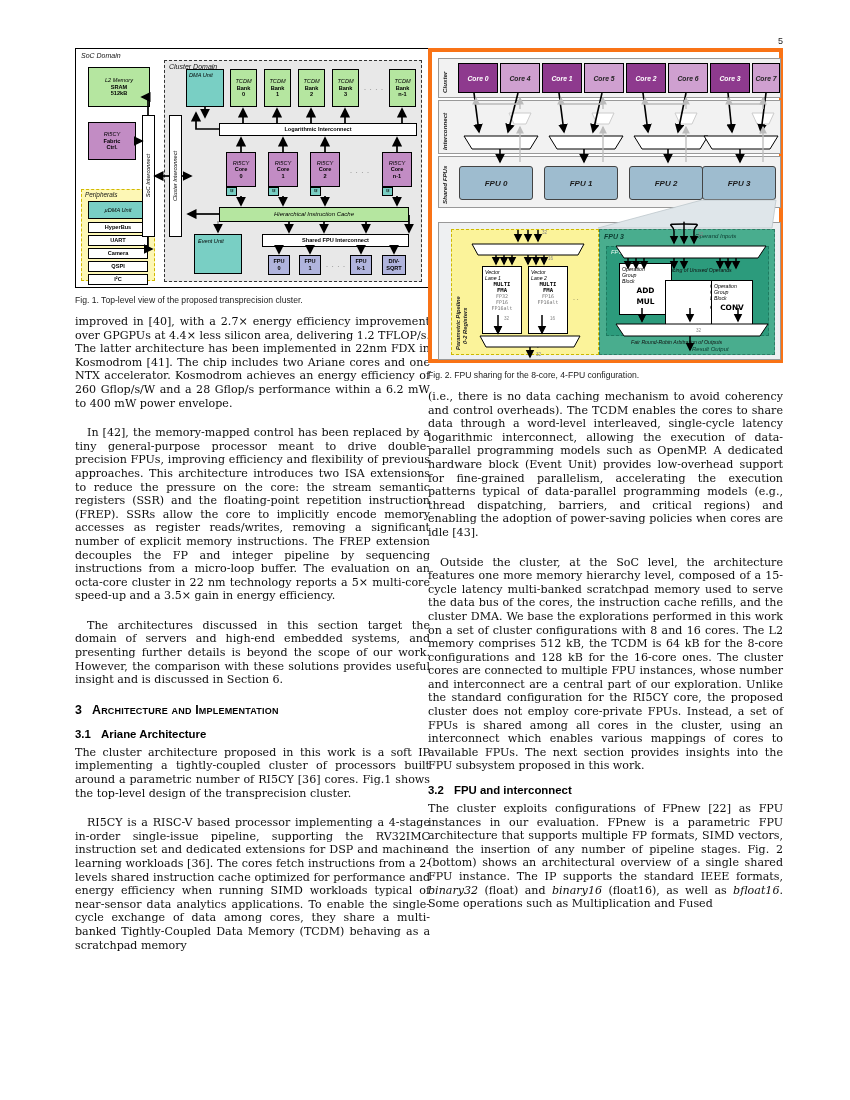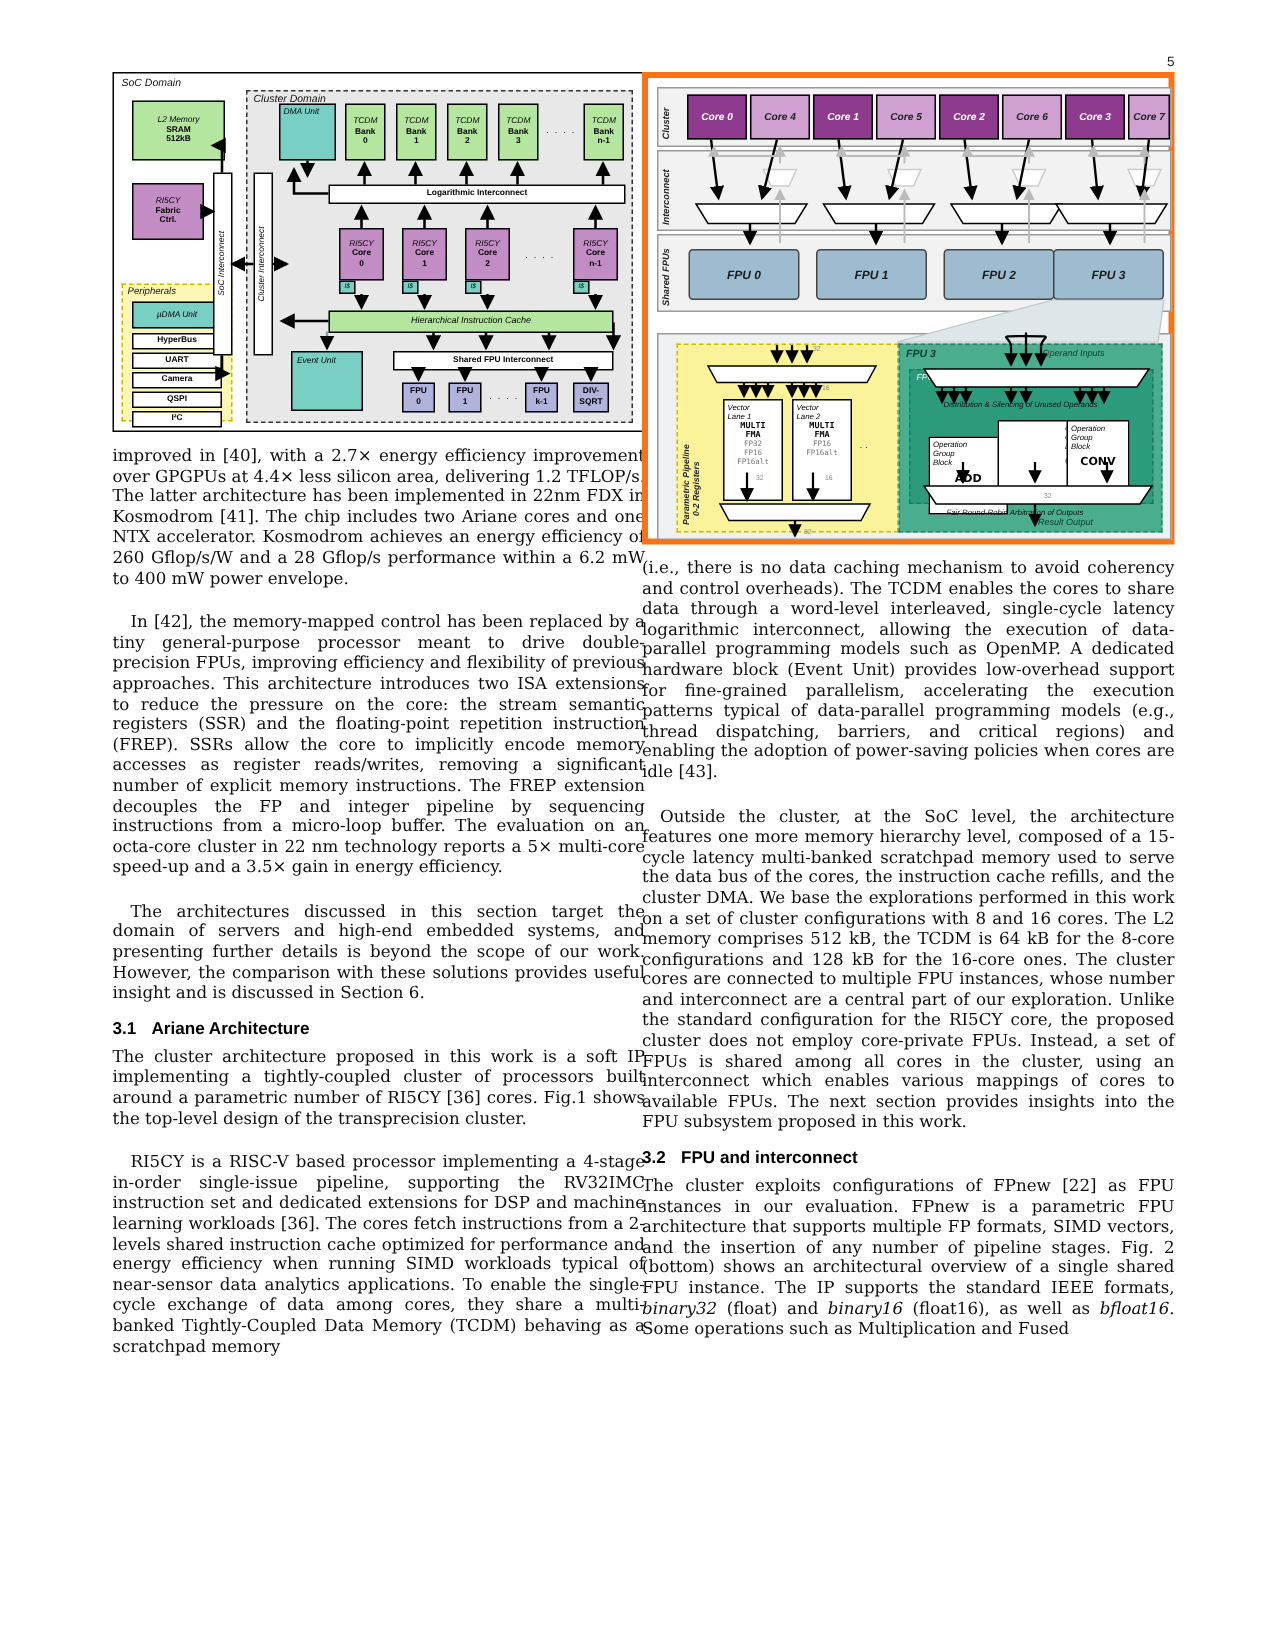--- a/index.html
+++ b/index.html
@@ -341,26 +341,30 @@
           <path d="M234,198 L234,204"></path>
           <path d="M285,198 L285,204"></path>
           <path d="M318,198 L318,204"></path>
           <path d="M333,166 L333,183"></path>
         </g>
         <g stroke="#999" stroke-width="1.6" fill="none" marker-end="url(#a1)">
           <path d="M142,172 L142,183"></path>
         </g>
       </svg>
     </div>
+    <div class="caption">Fig. 1. Top-level view of the proposed transprecision cluster.</div>
 
     <div style="height:9px;"></div>
     <p class="body">improved in [40], with a 2.7× energy efficiency improvement over GPGPUs at 4.4× less silicon area, delivering 1.2 TFLOP/s. The latter architecture has been implemented in 22nm FDX in Kosmodrom [41]. The chip includes two Ariane cores and one NTX accelerator. Kosmodrom achieves an energy efficiency of 260 Gflop/s/W and a 28 Gflop/s performance within a 6.2 mW to 400 mW power envelope.</p>
     <p class="body indent">In [42], the memory-mapped control has been replaced by a tiny general-purpose processor meant to drive double-precision FPUs, improving efficiency and flexibility of previous approaches. This architecture introduces two ISA extensions to reduce the pressure on the core: the stream semantic registers (SSR) and the floating-point repetition instruction (FREP). SSRs allow the core to implicitly encode memory accesses as register reads/writes, removing a significant number of explicit memory instructions. The FREP extension decouples the FP and integer pipeline by sequencing instructions from a micro-loop buffer. The evaluation on an octa-core cluster in 22 nm technology reports a 5× multi-core speed-up and a 3.5× gain in energy efficiency.</p>
     <p class="body indent">The architectures discussed in this section target the domain of servers and high-end embedded systems, and presenting further details is beyond the scope of our work. However, the comparison with these solutions provides useful insight and is discussed in Section 6.</p>
 
+    <h2 class="sec">
+      <span class="num">3</span><span class="smallcaps">Architecture and Implementation</span>
+    </h2>
 
     <h3 class="sub">
       <span class="num">3.1</span><span>Ariane Architecture</span>
     </h3>
 
     <p class="body">The cluster architecture proposed in this work is a soft IP implementing a tightly-coupled cluster of processors built around a parametric number of RI5CY [36] cores. Fig.1 shows the top-level design of the transprecision cluster.</p>
     <p class="body indent">RI5CY is a RISC-V based processor implementing a 4-stage in-order single-issue pipeline, supporting the RV32IMC instruction set and dedicated extensions for DSP and machine learning workloads [36]. The cores fetch instructions from a 2-levels shared instruction cache optimized for performance and energy efficiency when running SIMD workloads typical of near-sensor data analytics applications. To enable the single-cycle exchange of data among cores, they share a multi-banked Tightly-Coupled Data Memory (TCDM) behaving as a scratchpad memory</p>
   </div>
 
   <div class="col col-right">
@@ -442,21 +446,21 @@
 
         <div class="topbox">
           <div class="smalllbl ital" style="left:4px;top:3px;font-size:7px;font-weight:bold;color:#0c3b30;">FPU 3</div>
           <div class="smalllbl ital" style="left:95px;top:3px;font-size:6px;color:#0c3b30;">Operand Inputs</div>
 
           <div class="inner">
             <div class="smalllbl ital" style="left:4px;top:2px;font-size:5.8px;color:#eafaf3;">FPU Top Level</div>
 
             <div class="smalllbl ital" style="left:22px;top:20px;font-size:5.2px;color:#111;">Distribution &amp; Silencing of Unused Operands</div>
 
-            <div class="ogb" style="left:12px;top:44px;width:53px;height:52px;">
+            <div class="ogb" style="left:12px;top:16px;width:53px;height:52px;">
               <span class="ital">Operation</span><br>
               <span class="ital">Group</span><br>
               <span class="ital">Block</span>
               <span class="big">ADD</span>
               <span class="big">MUL</span>
             </div>
             <div class="ogb" style="left:58px;top:33px;width:42px;height:52px;padding-left:44px;">
               <span class="ital">Operation</span><br>
               <span class="ital">Group</span><br>
               <span class="ital">Block</span>
@@ -579,20 +583,21 @@
         </g>
         <text x="110" y="182" font-size="4.6" fill="#888" font-family="Liberation Sans, sans-serif">32</text>
         <text x="116" y="208" font-size="4.6" fill="#888" font-family="Liberation Sans, sans-serif">16</text>
         <text x="118" y="268" font-size="4.6" fill="#888" font-family="Liberation Sans, sans-serif">16</text>
         <text x="72" y="268" font-size="4.6" fill="#888" font-family="Liberation Sans, sans-serif">32</text>
         <text x="104" y="304" font-size="4.6" fill="#888" font-family="Liberation Sans, sans-serif">32</text>
         <text x="266" y="184" font-size="4.6" fill="#888" font-family="Liberation Sans, sans-serif">32</text>
         <text x="264" y="280" font-size="4.6" fill="#888" font-family="Liberation Sans, sans-serif">32</text>
       </svg>
     </div>
+    <div class="caption">Fig. 2. FPU sharing for the 8-core, 4-FPU configuration.</div>
 
     <div style="height:9px;"></div>
     <p class="body">(i.e., there is no data caching mechanism to avoid coherency and control overheads). The TCDM enables the cores to share data through a word-level interleaved, single-cycle latency logarithmic interconnect, allowing the execution of data-parallel programming models such as OpenMP. A dedicated hardware block (Event Unit) provides low-overhead support for fine-grained parallelism, accelerating the execution patterns typical of data-parallel programming models (e.g., thread dispatching, barriers, and critical regions) and enabling the adoption of power-saving policies when cores are idle [43].</p>
     <p class="body indent">Outside the cluster, at the SoC level, the architecture features one more memory hierarchy level, composed of a 15-cycle latency multi-banked scratchpad memory used to serve the data bus of the cores, the instruction cache refills, and the cluster DMA. We base the explorations performed in this work on a set of cluster configurations with 8 and 16 cores. The L2 memory comprises 512 kB, the TCDM is 64 kB for the 8-core configurations and 128 kB for the 16-core ones. The cluster cores are connected to multiple FPU instances, whose number and interconnect are a central part of our exploration. Unlike the standard configuration for the RI5CY core, the proposed cluster does not employ core-private FPUs. Instead, a set of FPUs is shared among all cores in the cluster, using an interconnect which enables various mappings of cores to available FPUs. The next section provides insights into the FPU subsystem proposed in this work.</p>
 
     <h3 class="sub">
       <span class="num">3.2</span><span>FPU and interconnect</span>
     </h3>
 
     <p class="body"><span>The cluster exploits configurations of FPnew [22] as FPU instances in our evaluation. FPnew is a parametric FPU architecture that supports multiple FP formats, SIMD vectors, and the insertion of any number of pipeline stages. Fig. 2 (bottom) shows an architectural overview of a single shared FPU instance. The IP supports the standard IEEE formats, </span><span class="it">binary32</span><span> (float) and </span><span class="it">binary16</span><span> (float16), as well as </span><span class="it">bfloat16</span><span>. Some operations such as Multiplication and Fused</span></p>

